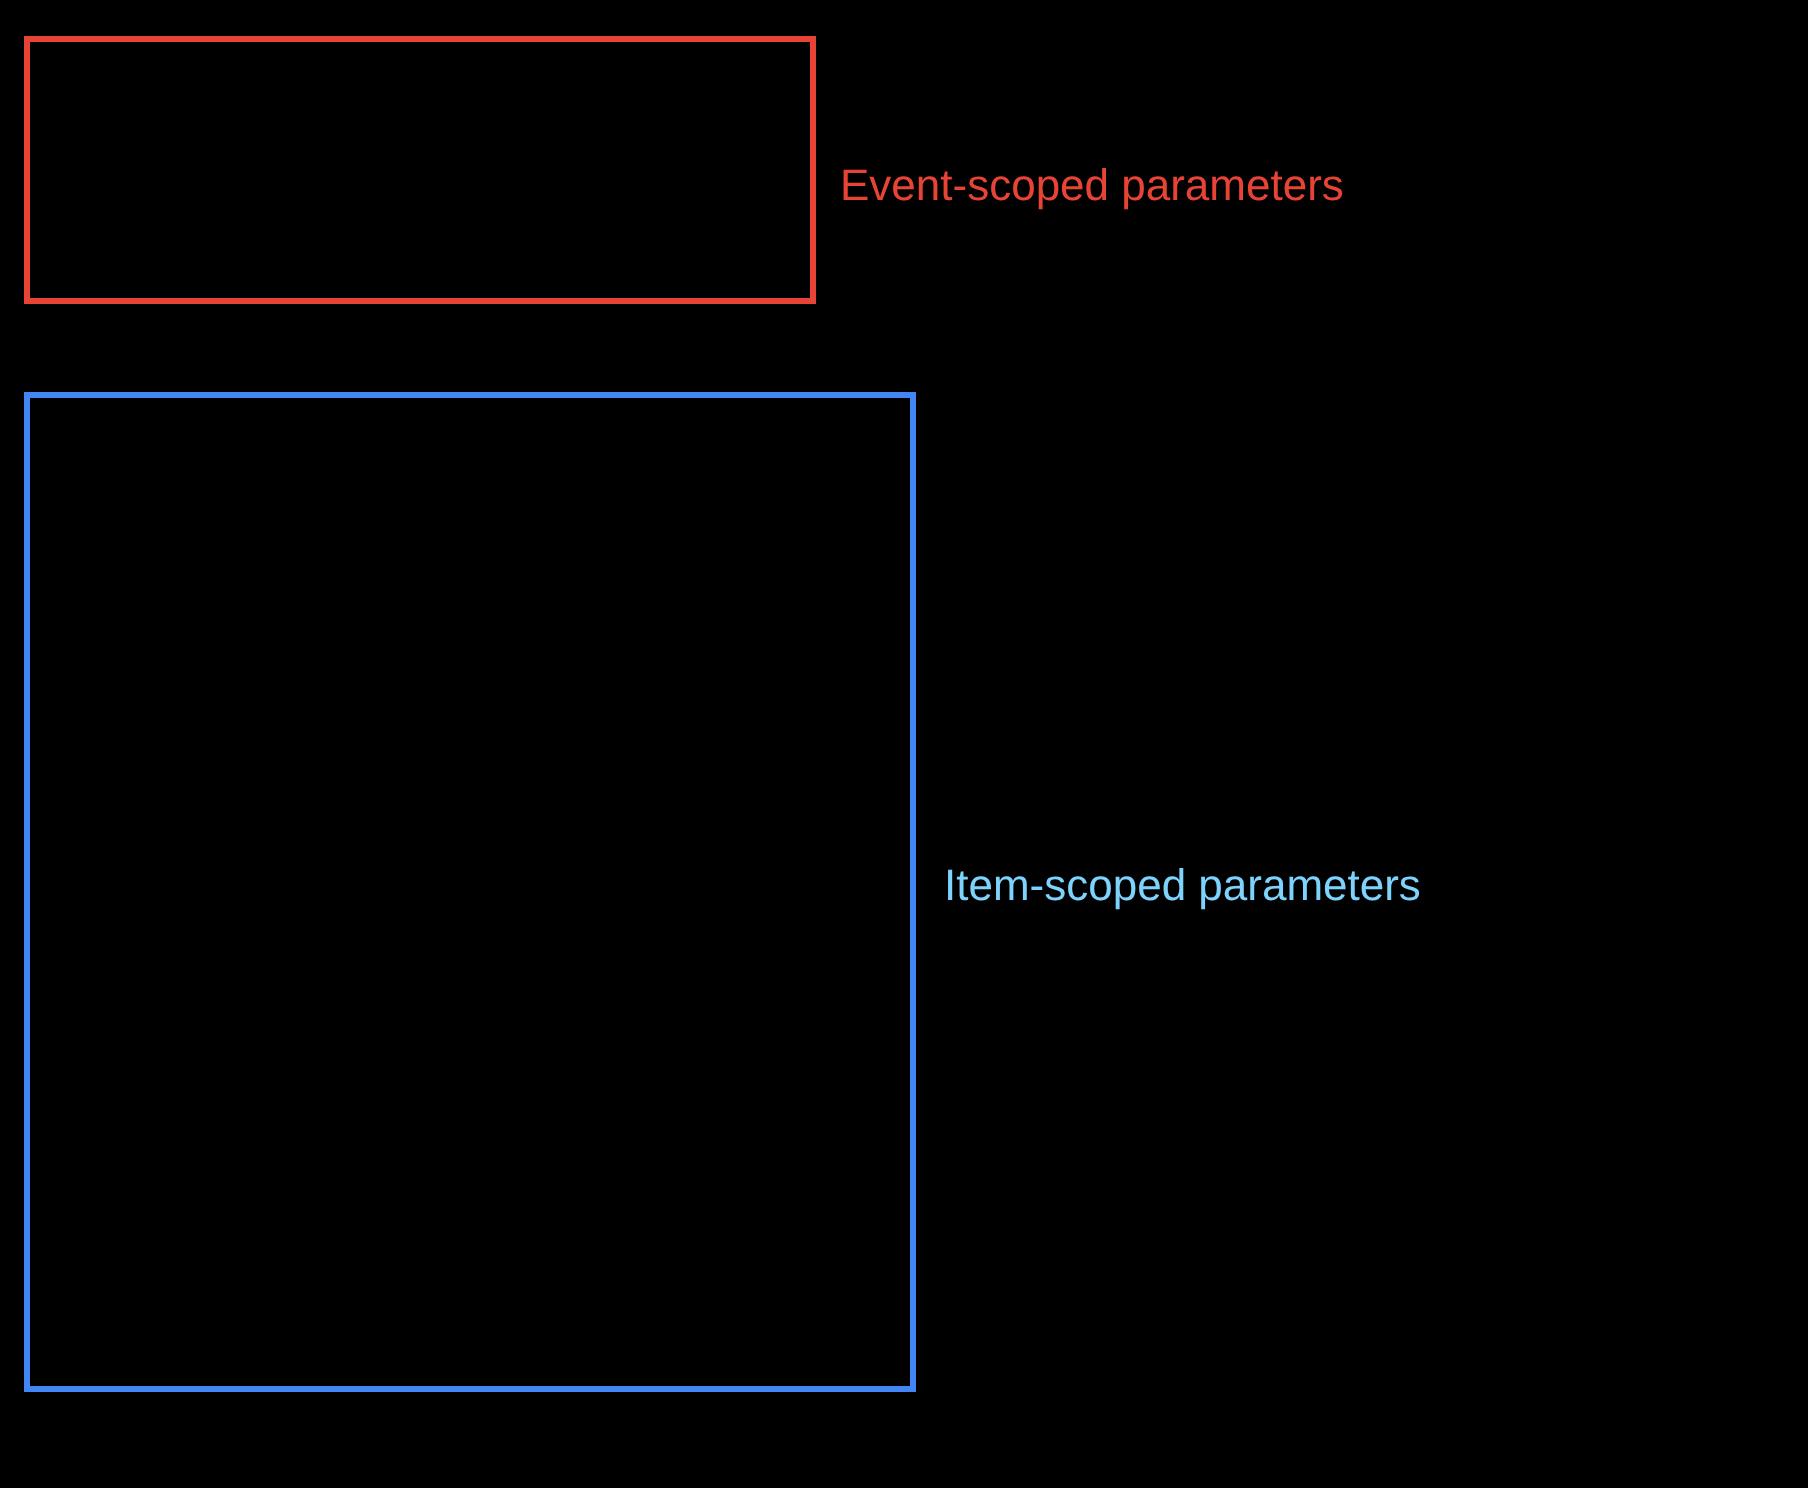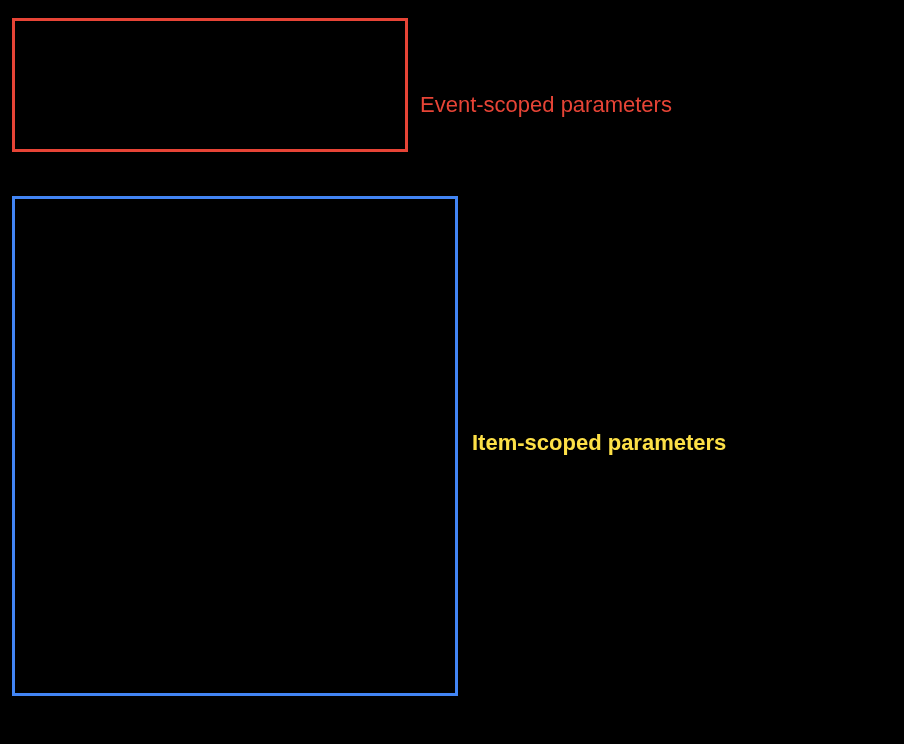--- a/index.html
+++ b/index.html
@@ -25,33 +25,31 @@
     }
     .label {
       position: absolute;
       font-size: 22px;
       white-space: nowrap;
     }
     .label.red {
       color: #E74436;
     }
     .label.blue {
-      color: #fde047;
-      font-weight: bold;
+      color: #7dd3fc;
     }
     .event-box {
       left: 12px;
       top: 18px;
       width: 390px;
       height: 128px;
     }
     .event-label {
       left: 420px;
       top: 80px;
-      margin-top: 12px;
     }
     .item-box {
       left: 12px;
       top: 196px;
       width: 440px;
       height: 494px;
     }
     .item-label {
       left: 472px;
       top: 430px;

